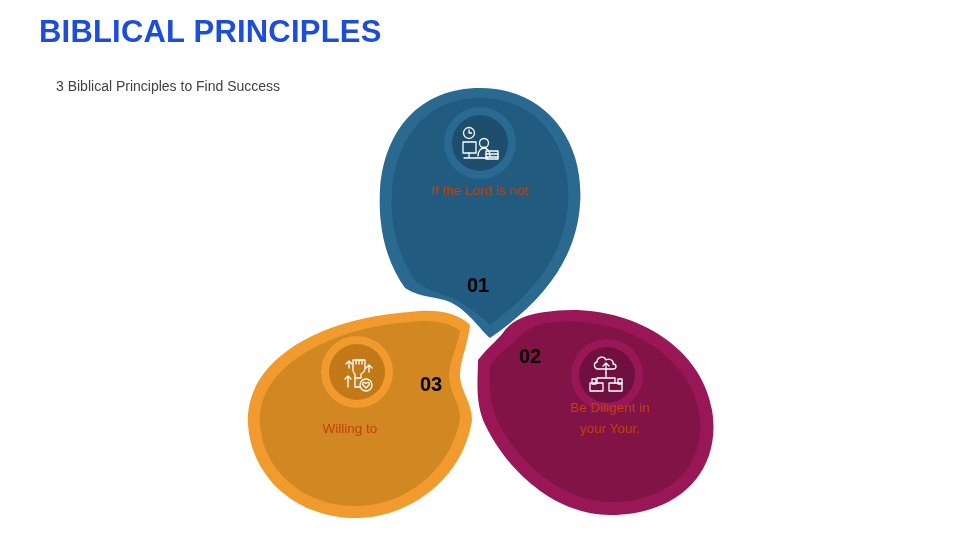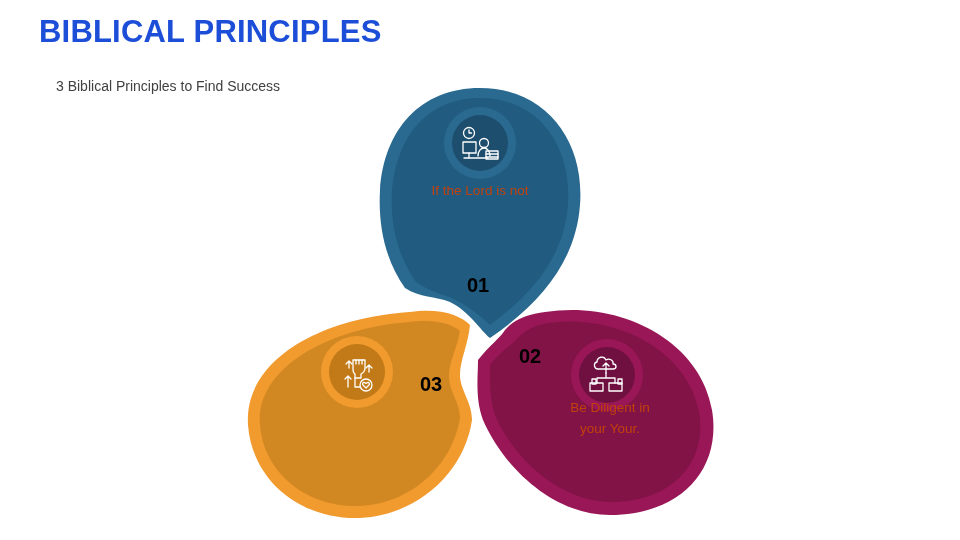--- a/index.html
+++ b/index.html
@@ -78,13 +78,14 @@
 <div class="num" style="left:467px; top:274px;">01</div>
 
 <div class="num" style="left:519px; top:345px;">02</div>
 <div class="txt" style="left:535px; top:397px; width:150px;">
   <div>Be Diligent in</div>
   <div>your Your.</div>
 </div>
 
 <div class="num" style="left:420px; top:353px;margin-top:20px;">03</div>
 <div class="txt" style="left:290px; top:418px; width:120px;">
+  <div>Willing to</div>
 </div>
 
 </body></html>

